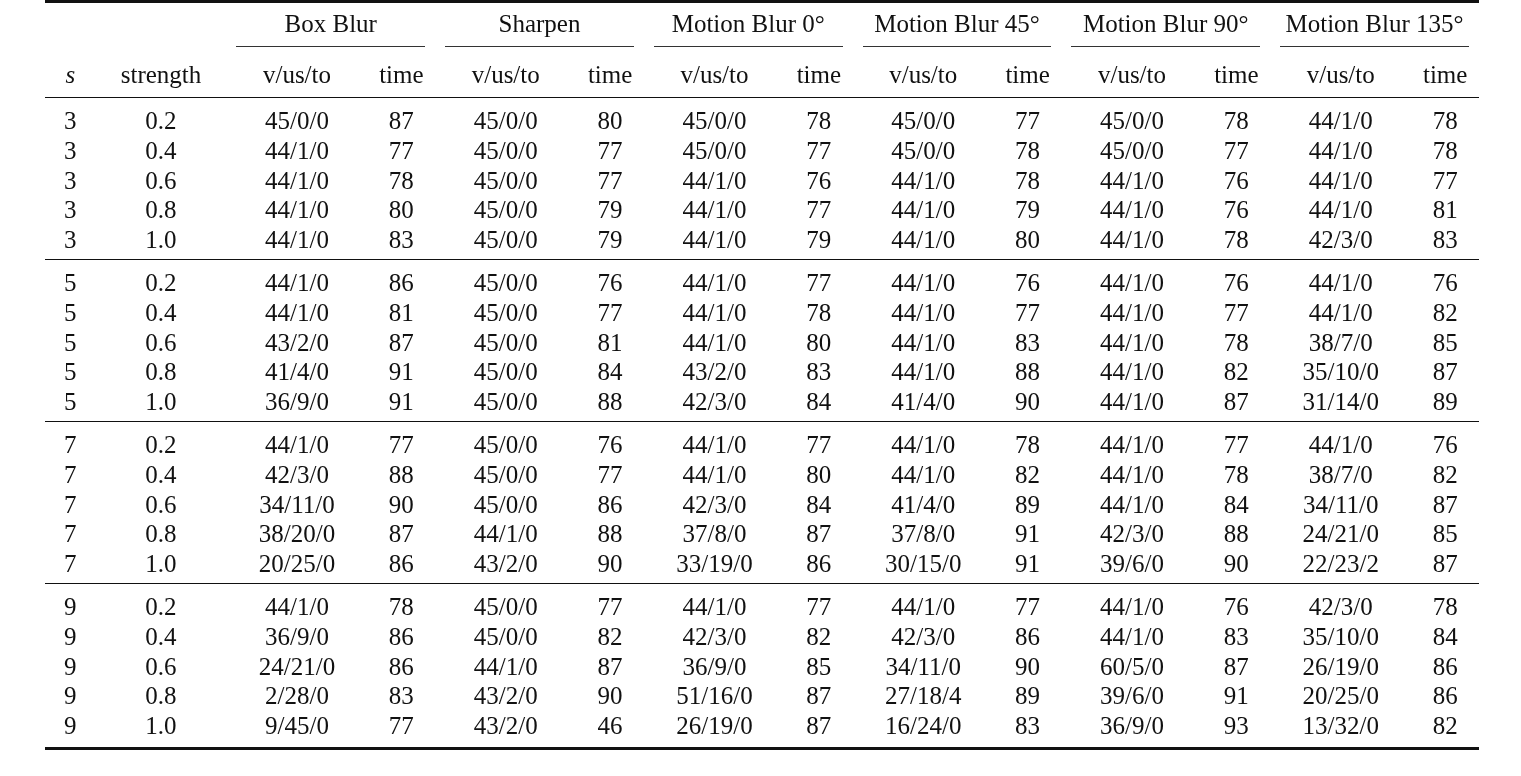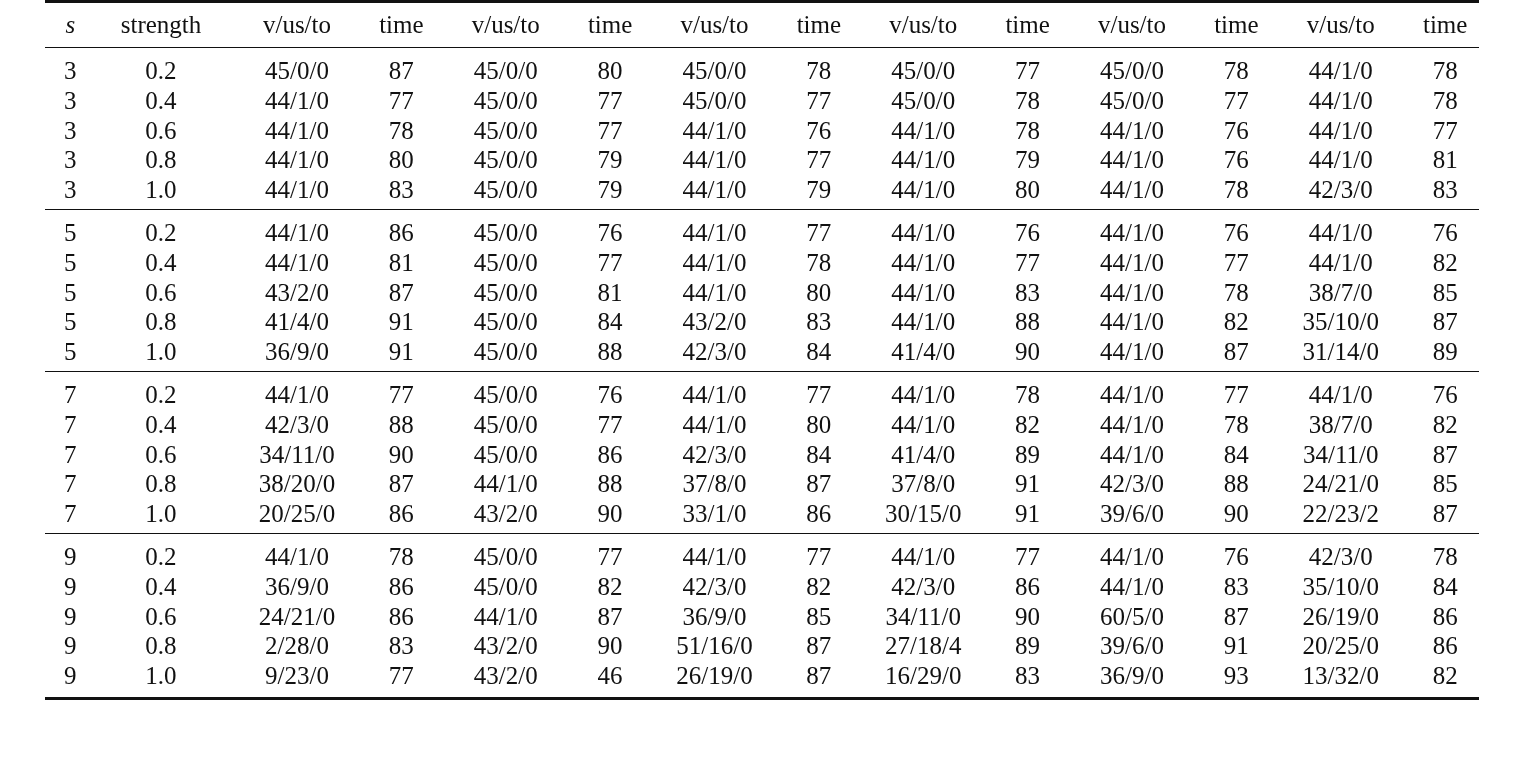--- a/index.html
+++ b/index.html
@@ -70,20 +70,42 @@
         <col class="c-t">
       <col class="c-v">
         <col class="c-t">
       <col class="c-v">
         <col class="c-t">
     </colgroup>
     <thead>
       <tr class="toprule">
           <td colspan="14"></td>
         </tr>
+      <tr class="group-row">
+        <th></th>
+        <th></th>
+        <th colspan="2">
+            <span class="cm">Box Blur</span>
+          </th>
+        <th colspan="2">
+            <span class="cm">Sharpen</span>
+          </th>
+        <th colspan="2">
+            <span class="cm">Motion Blur 0°</span>
+          </th>
+        <th colspan="2">
+            <span class="cm">Motion Blur 45°</span>
+          </th>
+        <th colspan="2">
+            <span class="cm">Motion Blur 90°</span>
+          </th>
+        <th colspan="2">
+            <span class="cm">Motion Blur 135°</span>
+          </th>
+      </tr>
       <tr class="sub-row">
         <th class="s-col">s</th>
         <th>strength</th>
         <th>v/us/to</th>
         <th>time</th>
         <th>v/us/to</th>
         <th>time</th>
         <th>v/us/to</th>
         <th>time</th>
         <th>v/us/to</th>
@@ -324,21 +346,21 @@
           <td>24/21/0</td>
           <td>85</td>
         </tr>
         <tr>
           <td>7</td>
           <td>1.0</td>
           <td>20/25/0</td>
           <td>86</td>
           <td>43/2/0</td>
           <td>90</td>
-          <td>33/1/0</td>
+          <td>33/19/0</td>
           <td>86</td>
           <td>30/15/0</td>
           <td>91</td>
           <td>39/6/0</td>
           <td>90</td>
           <td>22/23/2</td>
           <td>87</td>
         </tr>
       </tbody>
       <tbody class="block last">
@@ -402,27 +424,27 @@
           <td>27/18/4</td>
           <td>89</td>
           <td>39/6/0</td>
           <td>91</td>
           <td>20/25/0</td>
           <td>86</td>
         </tr>
         <tr>
           <td>9</td>
           <td>1.0</td>
-          <td>9/23/0</td>
+          <td>9/45/0</td>
           <td>77</td>
           <td>43/2/0</td>
           <td>46</td>
           <td>26/19/0</td>
           <td>87</td>
-          <td>16/29/0</td>
+          <td>16/24/0</td>
           <td>83</td>
           <td>36/9/0</td>
           <td>93</td>
           <td>13/32/0</td>
           <td>82</td>
         </tr>
       </tbody>
     </table>
 </div>
 

